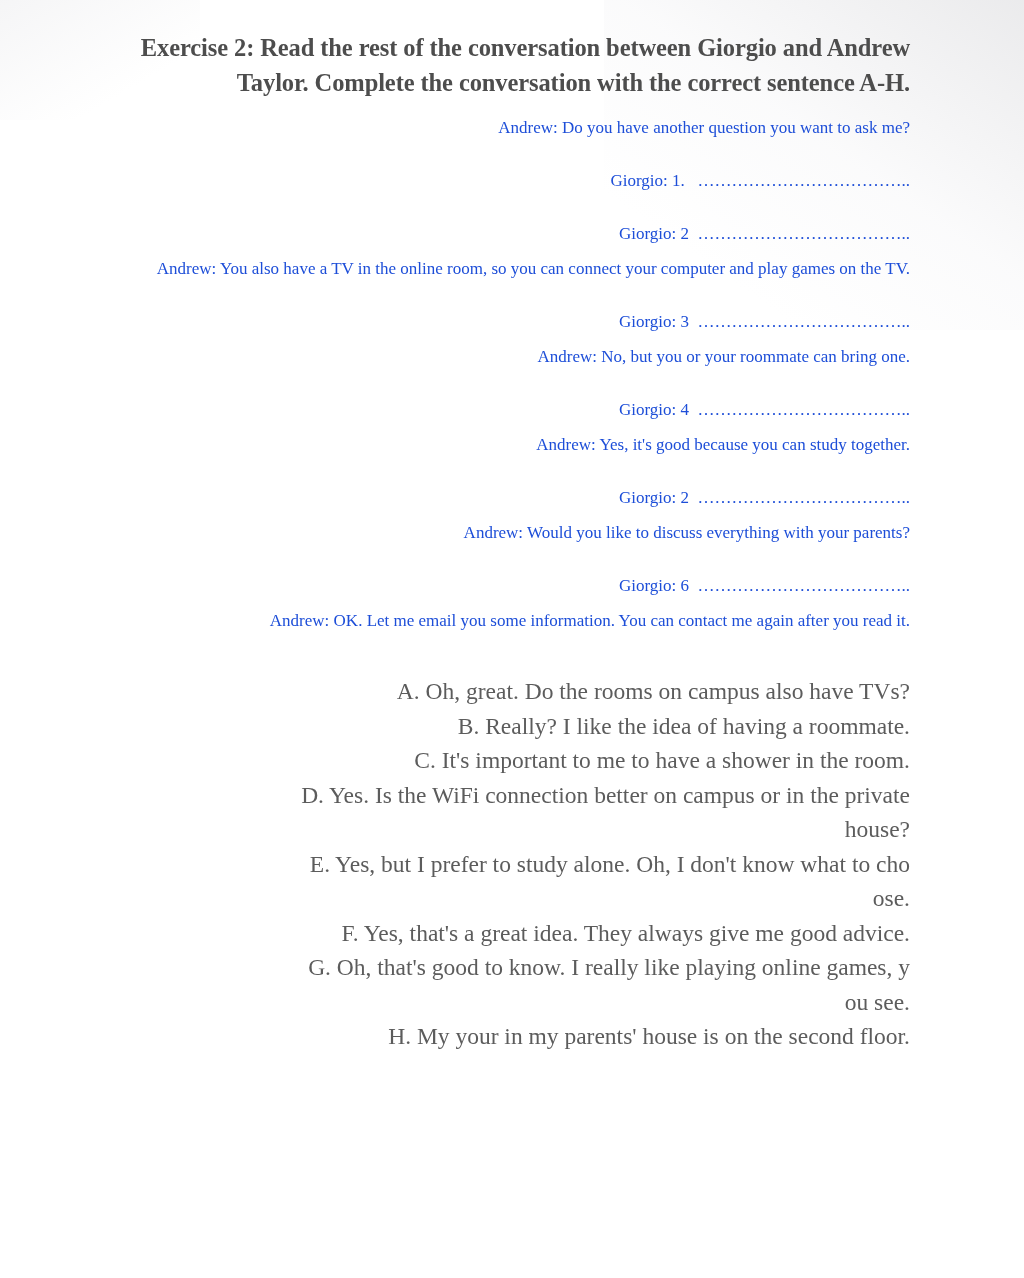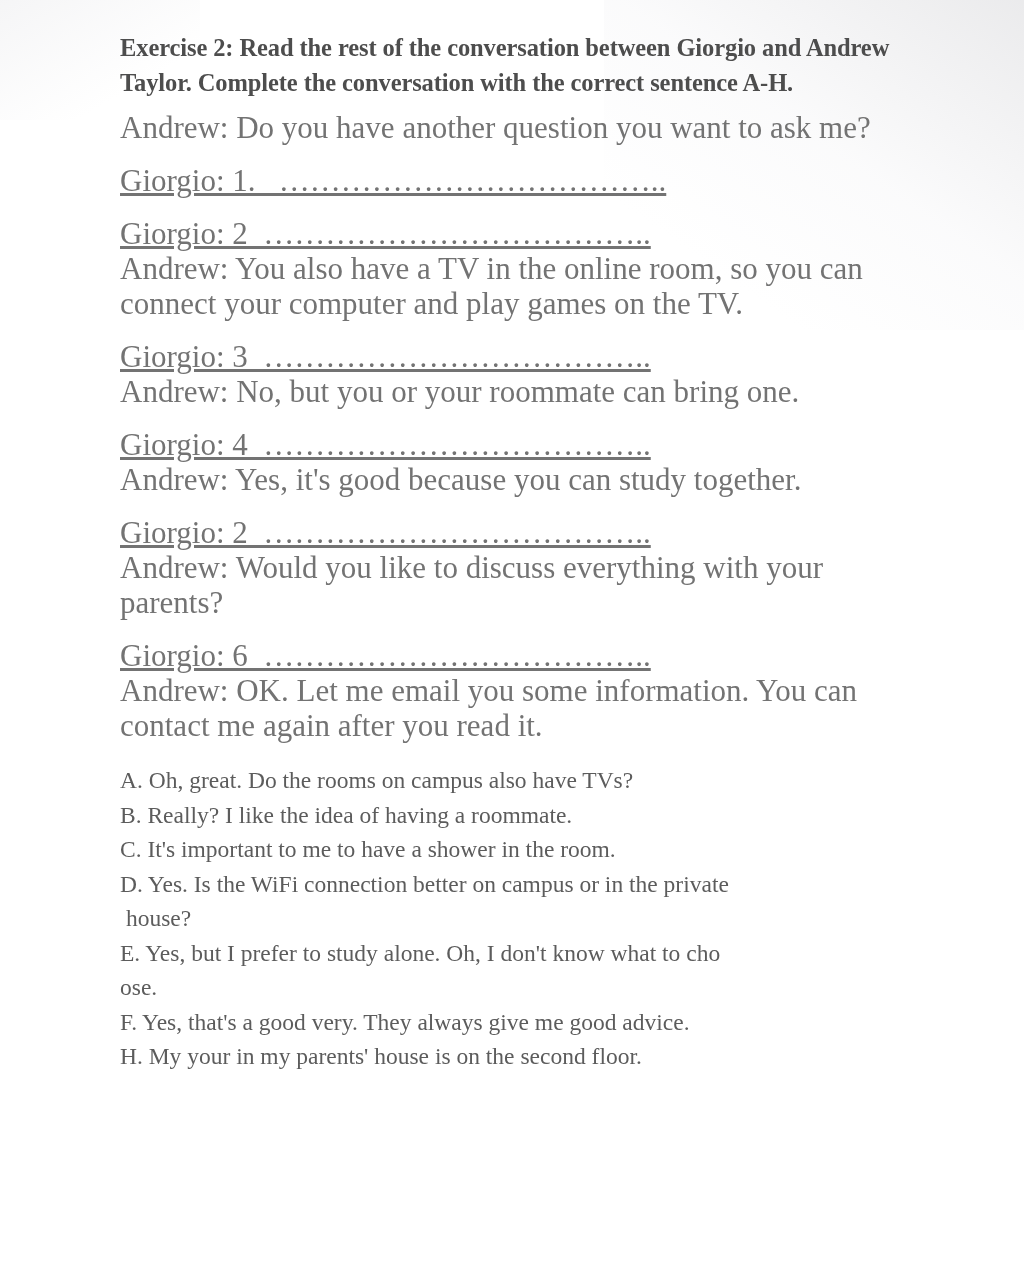--- a/index.html
+++ b/index.html
@@ -39,51 +39,51 @@
   .page {
     position: relative;
     padding: 0;
   }
 
   .content {
     position: absolute;
     left: 120px;
     top: 30px;
     width: 790px;
+    text-align: right;
   }
 
   .exercise-heading {
     font-weight: bold;
     font-size: 24.5px;
     line-height: 35px;
     color: #4d4d4d;
     letter-spacing: -0.1px;
     margin: 0 0 10px 0;
     max-width: 790px;
   }
 
   .dialogue-block {
     margin: 0 0 18px 0;
   }
 
   .line {
-    font-size: 31px;
+    font-size: 17px;
     line-height: 35px;
-    color: #737373;
+    color: #1d4ed8;
     margin: 0;
     max-width: 790px;
   }
 
   .prompt-line {
     white-space: pre;
-    text-decoration: underline;
   }
 
   .options {
-    margin-top: 20px;
+    margin-top: 36px;
   }
 
   .option {
     font-size: 23.5px;
     line-height: 34.5px;
     color: #5c5c5c;
     margin: 0;
     max-width: 790px;
     white-space: pre-wrap;
   }
@@ -134,18 +134,20 @@
     </div>
 
     <div class="options">
       <p class="option">A. Oh, great. Do the rooms on campus also have TVs?</p>
       <p class="option">B. Really? I like the idea of having a roommate.</p>
       <p class="option">C. It's important to me to have a shower in the room.</p>
       <p class="option">D. Yes. Is the WiFi connection better on campus or in the private
  house?</p>
       <p class="option">E. Yes, but I prefer to study alone. Oh, I don't know what to cho
 ose.</p>
-      <p class="option">F. Yes, that's a good very. They always give me good advice.</p>
+      <p class="option">F. Yes, that's a great idea. They always give me good advice.</p>
+      <p class="option">G. Oh, that's good to know. I really like playing online games, y
+ou see.</p>
       <p class="option">H. My your in my parents' house is on the second floor.</p>
     </div>
 
   </div>
 </div>
 
 </body></html>

